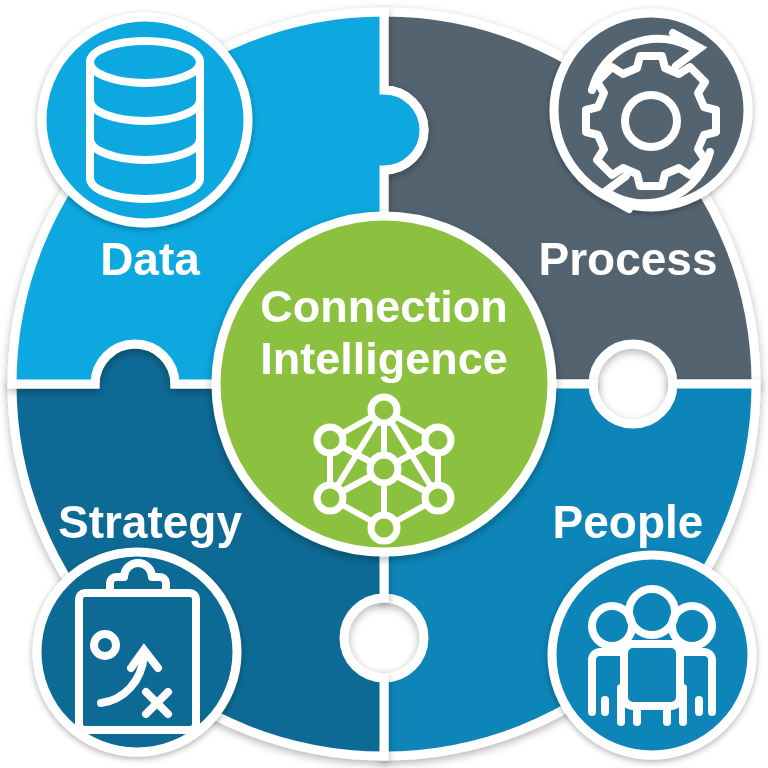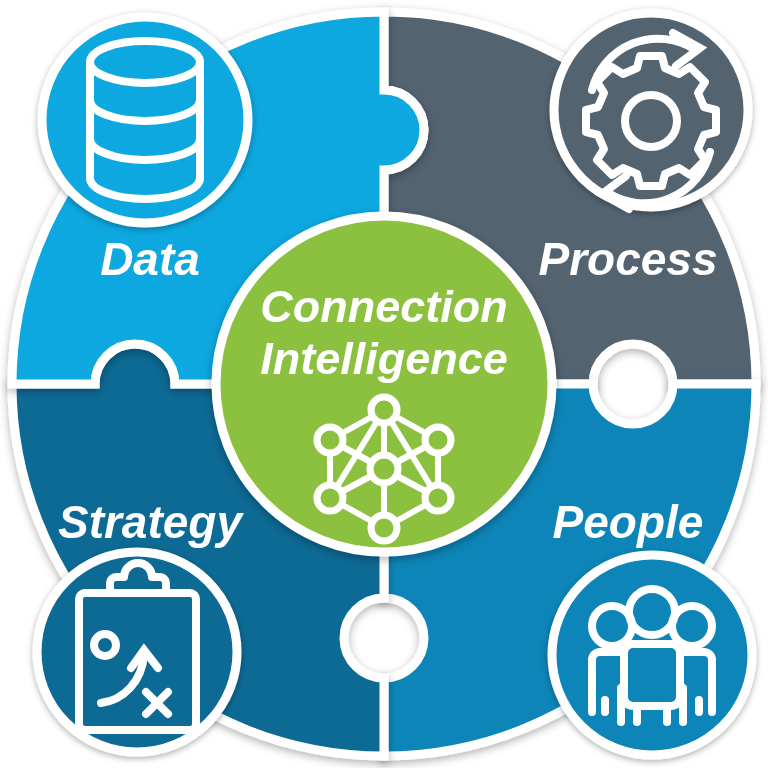--- a/index.html
+++ b/index.html
@@ -10,21 +10,20 @@
   body {
     width: 768px;
     height: 768px;
     overflow: hidden;
     font-family: "Liberation Sans", sans-serif;
   }
   #stage {
     position: relative;
     width: 768px;
     height: 568px;
-    font-style: italic;
   }
   #diagram {
     position: absolute;
     left: 0;
     top: 0;
     width: 768px;
     height: 768px;
     display: block;
   }
   .q-label {

